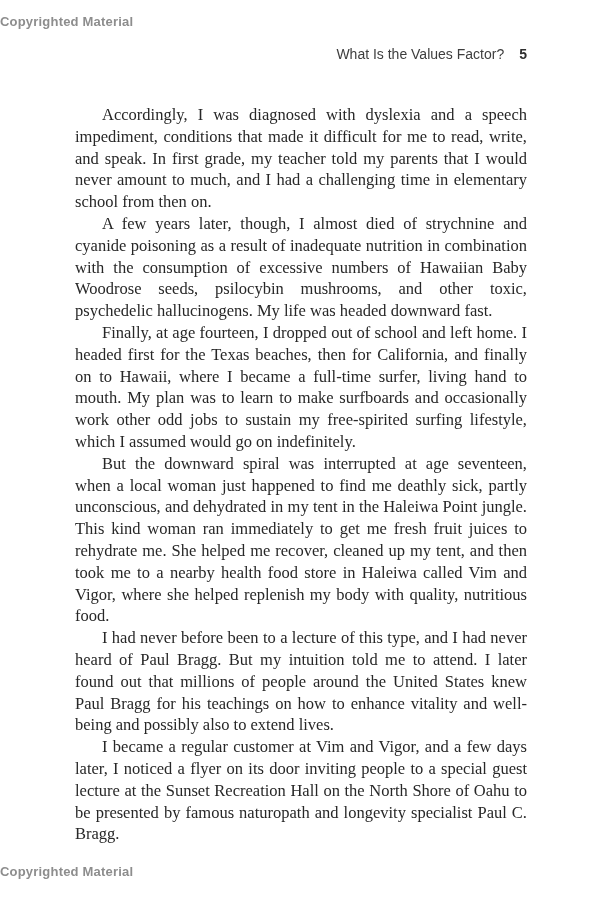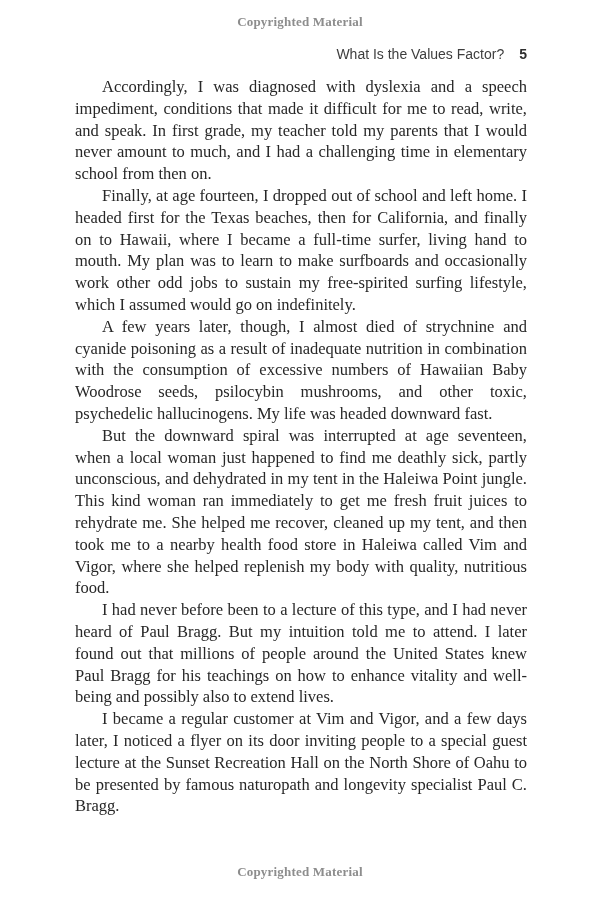--- a/index.html
+++ b/index.html
@@ -11,22 +11,21 @@
     position: relative;
     width: 600px;
     height: 900px;
     background: #ffffff;
     overflow: hidden;
   }
   .copyright {
     position: absolute;
     left: 0;
     right: 0;
-    text-align: center;
-    font-family: Liberation Serif, serif;
+    font-family: Liberation Sans, sans-serif;
     font-size: 13px;
     font-weight: 700;
     letter-spacing: 0.2px;
     color: #8d8d8d;
   }
   .copyright.top { top: 14px; }
   .copyright.bottom { top: 864px; }
   .running-header {
     position: absolute;
     top: 46px;
@@ -37,21 +36,21 @@
     white-space: nowrap;
     margin-left: 32px;
   }
   .running-header .pagenum {
     font-weight: 700;
     color: #2e2e2e;
     margin-left: 15px;
   }
   .body-text {
     position: absolute;
-    top: 76px;
+    top: 104px;
     left: 75px;
     width: 452px;
     font-family: "Liberation Serif", "DejaVu Serif", serif;
     font-size: 16.5px;
     line-height: 21.8px;
     color: #272727;
     text-align: justify;
   }
   .body-text p {
     margin: 0;
@@ -65,22 +64,22 @@
 <div class="page">
 
   <div class="copyright top">Copyrighted Material</div>
 
   <div class="running-header">
     <span class="chapter">What Is the Values Factor?</span><span class="pagenum">5</span>
   </div>
 
   <div class="body-text">
     <p>Accordingly, I was diagnosed with dyslexia and a speech impediment, conditions that made it difficult for me to read, write, and speak. In first grade, my teacher told my parents that I would never amount to much, and I had a challenging time in elementary school from then on.</p>
+    <p>A few years later, though, I almost died of strychnine and cyanide poisoning as a result of inadequate nutrition in combination with the consumption of excessive numbers of Hawaiian Baby Woodrose seeds, psilocybin mushrooms, and other toxic, psychedelic hallucinogens. My life was headed downward fast.</p>
     <p>Finally, at age fourteen, I dropped out of school and left home. I headed first for the Texas beaches, then for California, and finally on to Hawaii, where I became a full-time surfer, living hand to mouth. My plan was to learn to make surfboards and occasionally work other odd jobs to sustain my free-spirited surfing lifestyle, which I assumed would go on indefinitely.</p>
-    <p>A few years later, though, I almost died of strychnine and cyanide poisoning as a result of inadequate nutrition in combination with the consumption of excessive numbers of Hawaiian Baby Woodrose seeds, psilocybin mushrooms, and other toxic, psychedelic hallucinogens. My life was headed downward fast.</p>
     <p>But the downward spiral was interrupted at age seventeen, when a local woman just happened to find me deathly sick, partly unconscious, and dehydrated in my tent in the Haleiwa Point jungle. This kind woman ran immediately to get me fresh fruit juices to rehydrate me. She helped me recover, cleaned up my tent, and then took me to a nearby health food store in Haleiwa called Vim and Vigor, where she helped replenish my body with quality, nutritious food.</p>
     <p>I had never before been to a lecture of this type, and I had never heard of Paul Bragg. But my intuition told me to attend. I later found out that millions of people around the United States knew Paul Bragg for his teachings on how to enhance vitality and well-being and possibly also to extend lives.</p>
     <p>I became a regular customer at Vim and Vigor, and a few days later, I noticed a flyer on its door inviting people to a special guest lecture at the Sunset Recreation Hall on the North Shore of Oahu to be presented by famous naturopath and longevity specialist Paul C. Bragg.</p>
   </div>
 
   <div class="copyright bottom">Copyrighted Material</div>
 
 </div>
 
 </body></html>

